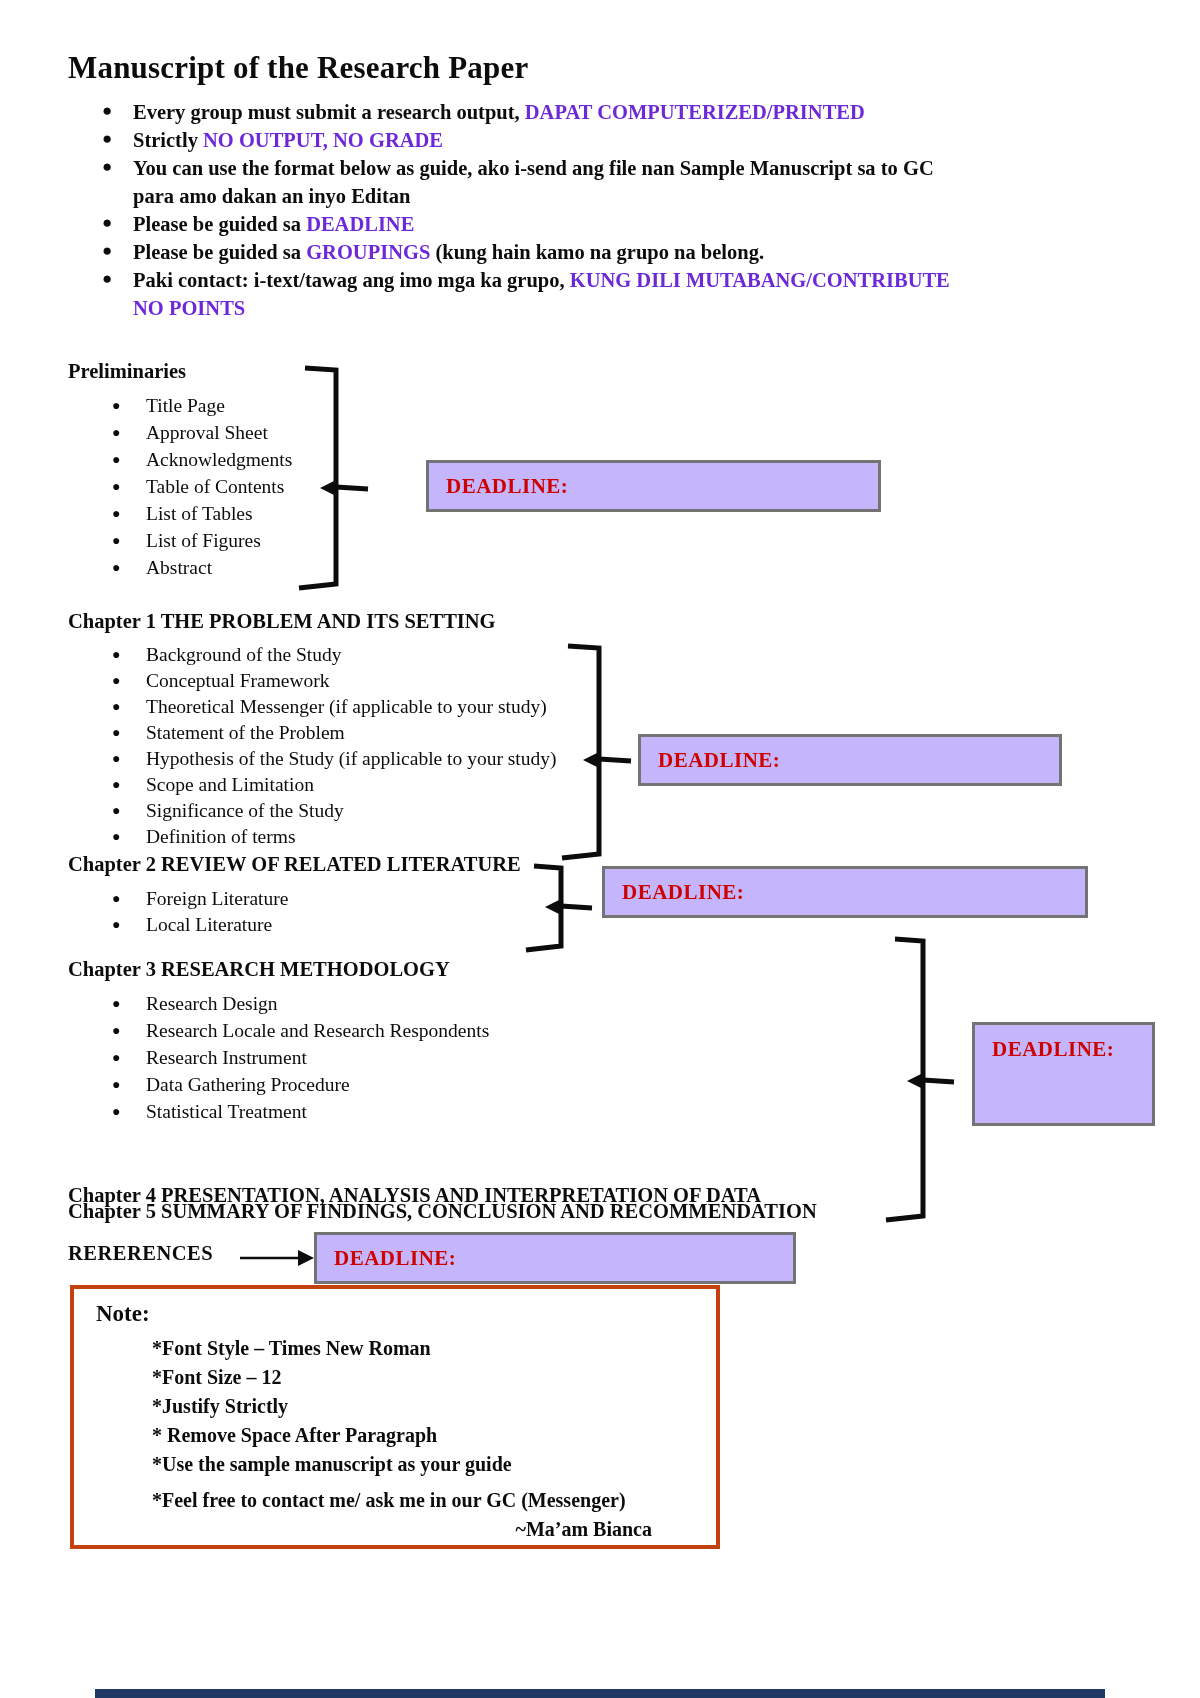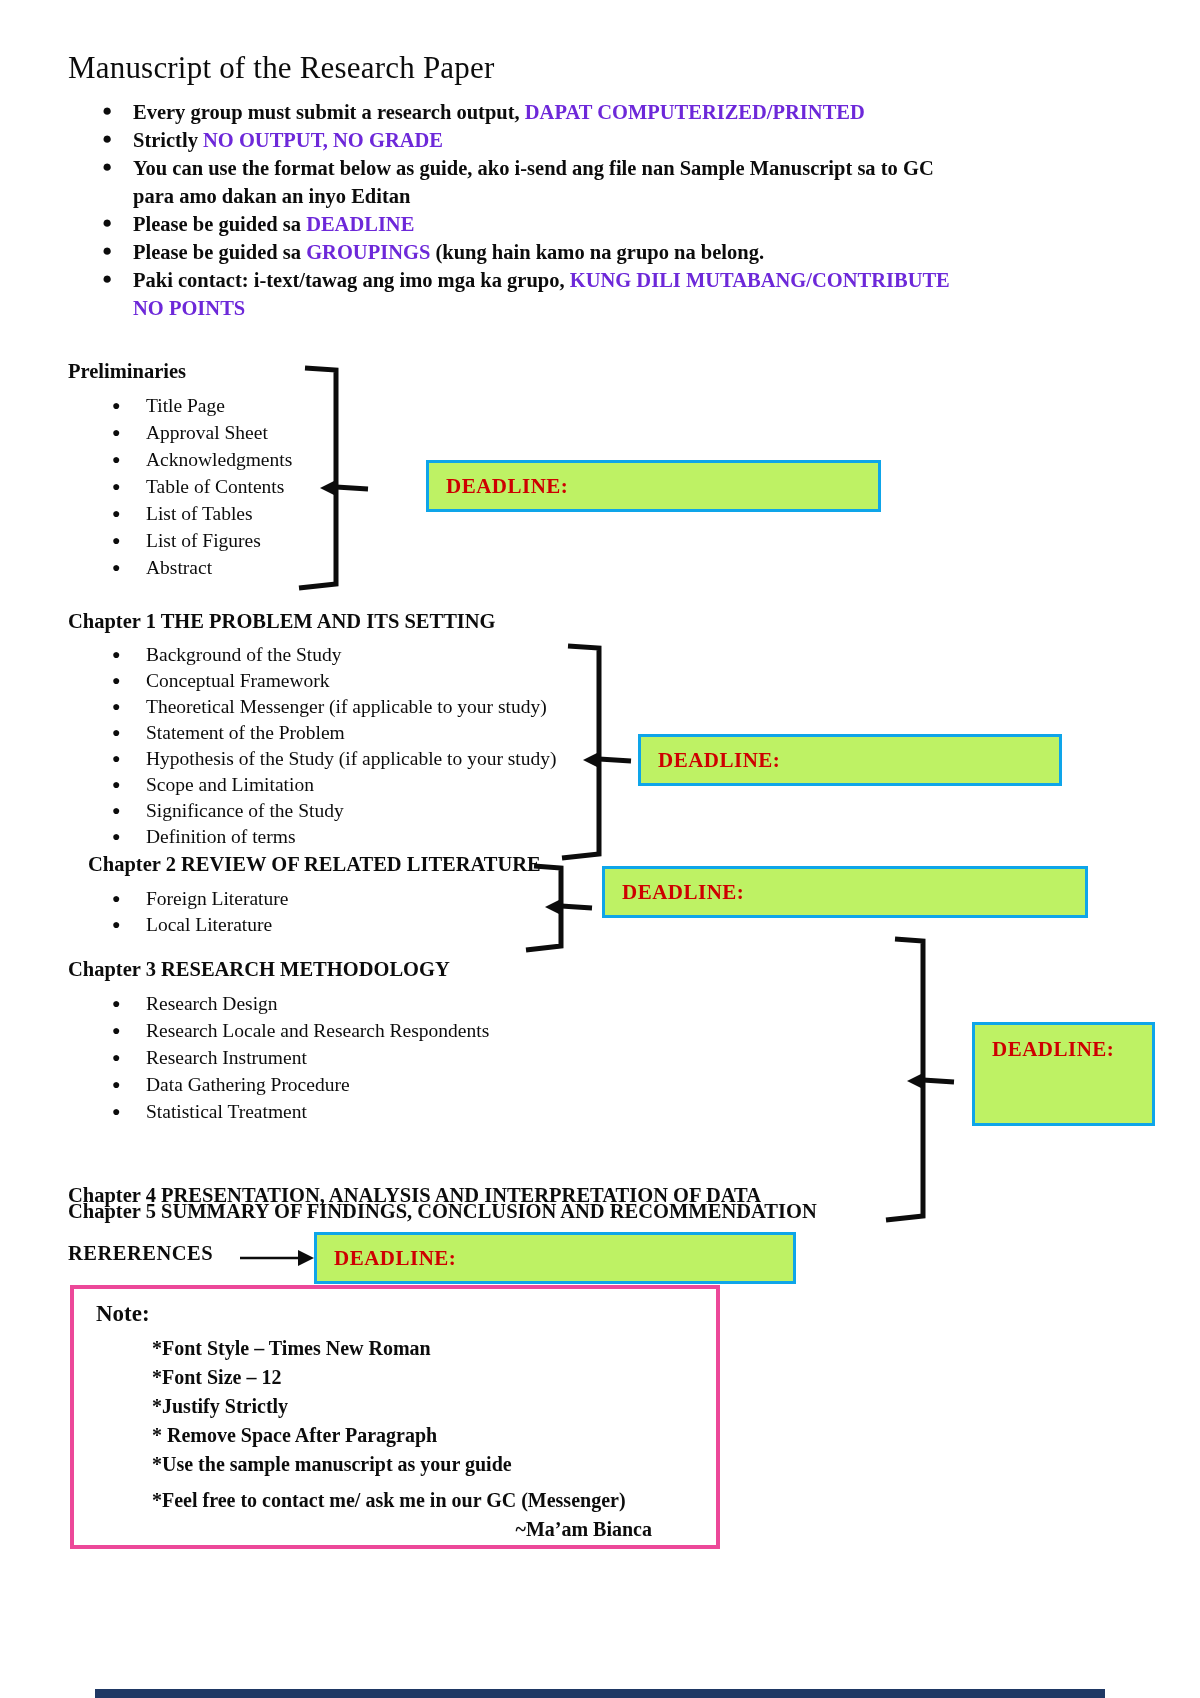--- a/index.html
+++ b/index.html
@@ -1,34 +1,34 @@
 <!DOCTYPE html>
 <html><head>
 <meta charset="utf-8">
 <style>
   html,body{margin:0;padding:0;background:#ffffff;}
   .page{position:relative;width:1200px;height:1698px;background:#ffffff;overflow:hidden;
         font-family:"Liberation Serif","DejaVu Serif",serif;color:#0c0c0c;}
   .abs{position:absolute;}
-  .title{left:68px;top:50px;font-size:31px;font-weight:normal;letter-spacing:0.2px;}
+  .title{left:68px;top:50px;font-size:31px;font-weight:bold;letter-spacing:0.2px;}
   .introList{left:96px;top:98px;width:1000px;font-size:20.5px;font-weight:bold;line-height:28px;}
   .introItem{position:relative;padding-left:37px;}
   .introItem .blt{position:absolute;left:6px;top:-1px;font-size:17px;}
   .red{color:#6d28d9;}
   .secHead{font-size:20.5px;font-weight:bold;}
   .itemRow{position:relative;padding-left:78px;font-size:19.5px;}
   .itemRow .blt{position:absolute;left:44px;top:0px;font-size:14px;}
   .list27 .itemRow{height:27px;line-height:27px;}
   .list26 .itemRow{height:26px;line-height:26px;}
-  .dlBox{position:absolute;border:3px solid #0ea5e9;background:#bef264;
+  .dlBox{position:absolute;border:3px solid #737373;background:#c4b5fd;
          display:flex;align-items:center;box-sizing:border-box;}
   .dlBox span{font-size:21px;font-weight:bold;color:#CE0000;padding-left:17px;letter-spacing:0.5px;}
   .dlBox.topAlign{align-items:flex-start;}
   .dlBox.topAlign span{padding-top:12px;}
-  .noteBox{left:70px;top:1285px;width:650px;height:264px;border:4px solid #ec4899;box-sizing:border-box;
+  .noteBox{left:70px;top:1285px;width:650px;height:264px;border:4px solid #c2410c;box-sizing:border-box;
            padding:12px 22px 6px 22px;}
   .noteHead{font-size:23px;font-weight:bold;margin-bottom:7px;}
   .noteItem{font-size:20px;font-weight:bold;padding-left:56px;line-height:29px;height:29px;white-space:nowrap;}
   .noteItem.gapTop{margin-top:7px;}
   .noteSig{font-size:20px;font-weight:bold;text-align:right;padding-right:42px;margin-top:3px;}
   .refLabel{left:68px;top:1242px;font-size:20.5px;font-weight:bold;letter-spacing:0.5px;}
   .footerBar{left:95px;top:1689px;width:1010px;height:9px;background:#1F3864;}
   svg.overlay{position:absolute;left:0;top:0;pointer-events:none;}
   .brace{fill:none;stroke:#0c0c0c;stroke-width:5;stroke-linecap:butt;stroke-linejoin:miter;}
   .tick{fill:none;stroke:#0c0c0c;stroke-width:5;}
@@ -115,21 +115,21 @@
     <div class="itemRow"><span class="blt">●</span><span>Statement of the Problem</span></div>
     <div class="itemRow"><span class="blt">●</span><span>Hypothesis of the Study (if applicable to your study)</span></div>
     <div class="itemRow"><span class="blt">●</span><span>Scope and Limitation</span></div>
     <div class="itemRow"><span class="blt">●</span><span>Significance of the Study</span></div>
     <div class="itemRow"><span class="blt">●</span><span>Definition of terms</span></div>
   </div>
   <div class="dlBox" style="left:638px;top:734px;width:424px;height:52px;">
     <span>DEADLINE:</span>
   </div>
 
-  <div class="abs secHead" style="left:68px;top:853px;margin-left:20px;">Chapter 2 REVIEW OF RELATED LITERATURE</div>
+  <div class="abs secHead" style="left:68px;top:853px;">Chapter 2 REVIEW OF RELATED LITERATURE</div>
   <div class="abs list26" style="left:68px;top:886px;width:460px;">
     <div class="itemRow"><span class="blt">●</span><span>Foreign Literature</span></div>
     <div class="itemRow"><span class="blt">●</span><span>Local Literature</span></div>
   </div>
   <div class="dlBox" style="left:602px;top:866px;width:486px;height:52px;">
     <span>DEADLINE:</span>
   </div>
 
   <div class="abs secHead" style="left:68px;top:958px;">Chapter 3 RESEARCH METHODOLOGY</div>
   <div class="abs list27" style="left:68px;top:990px;width:560px;">

